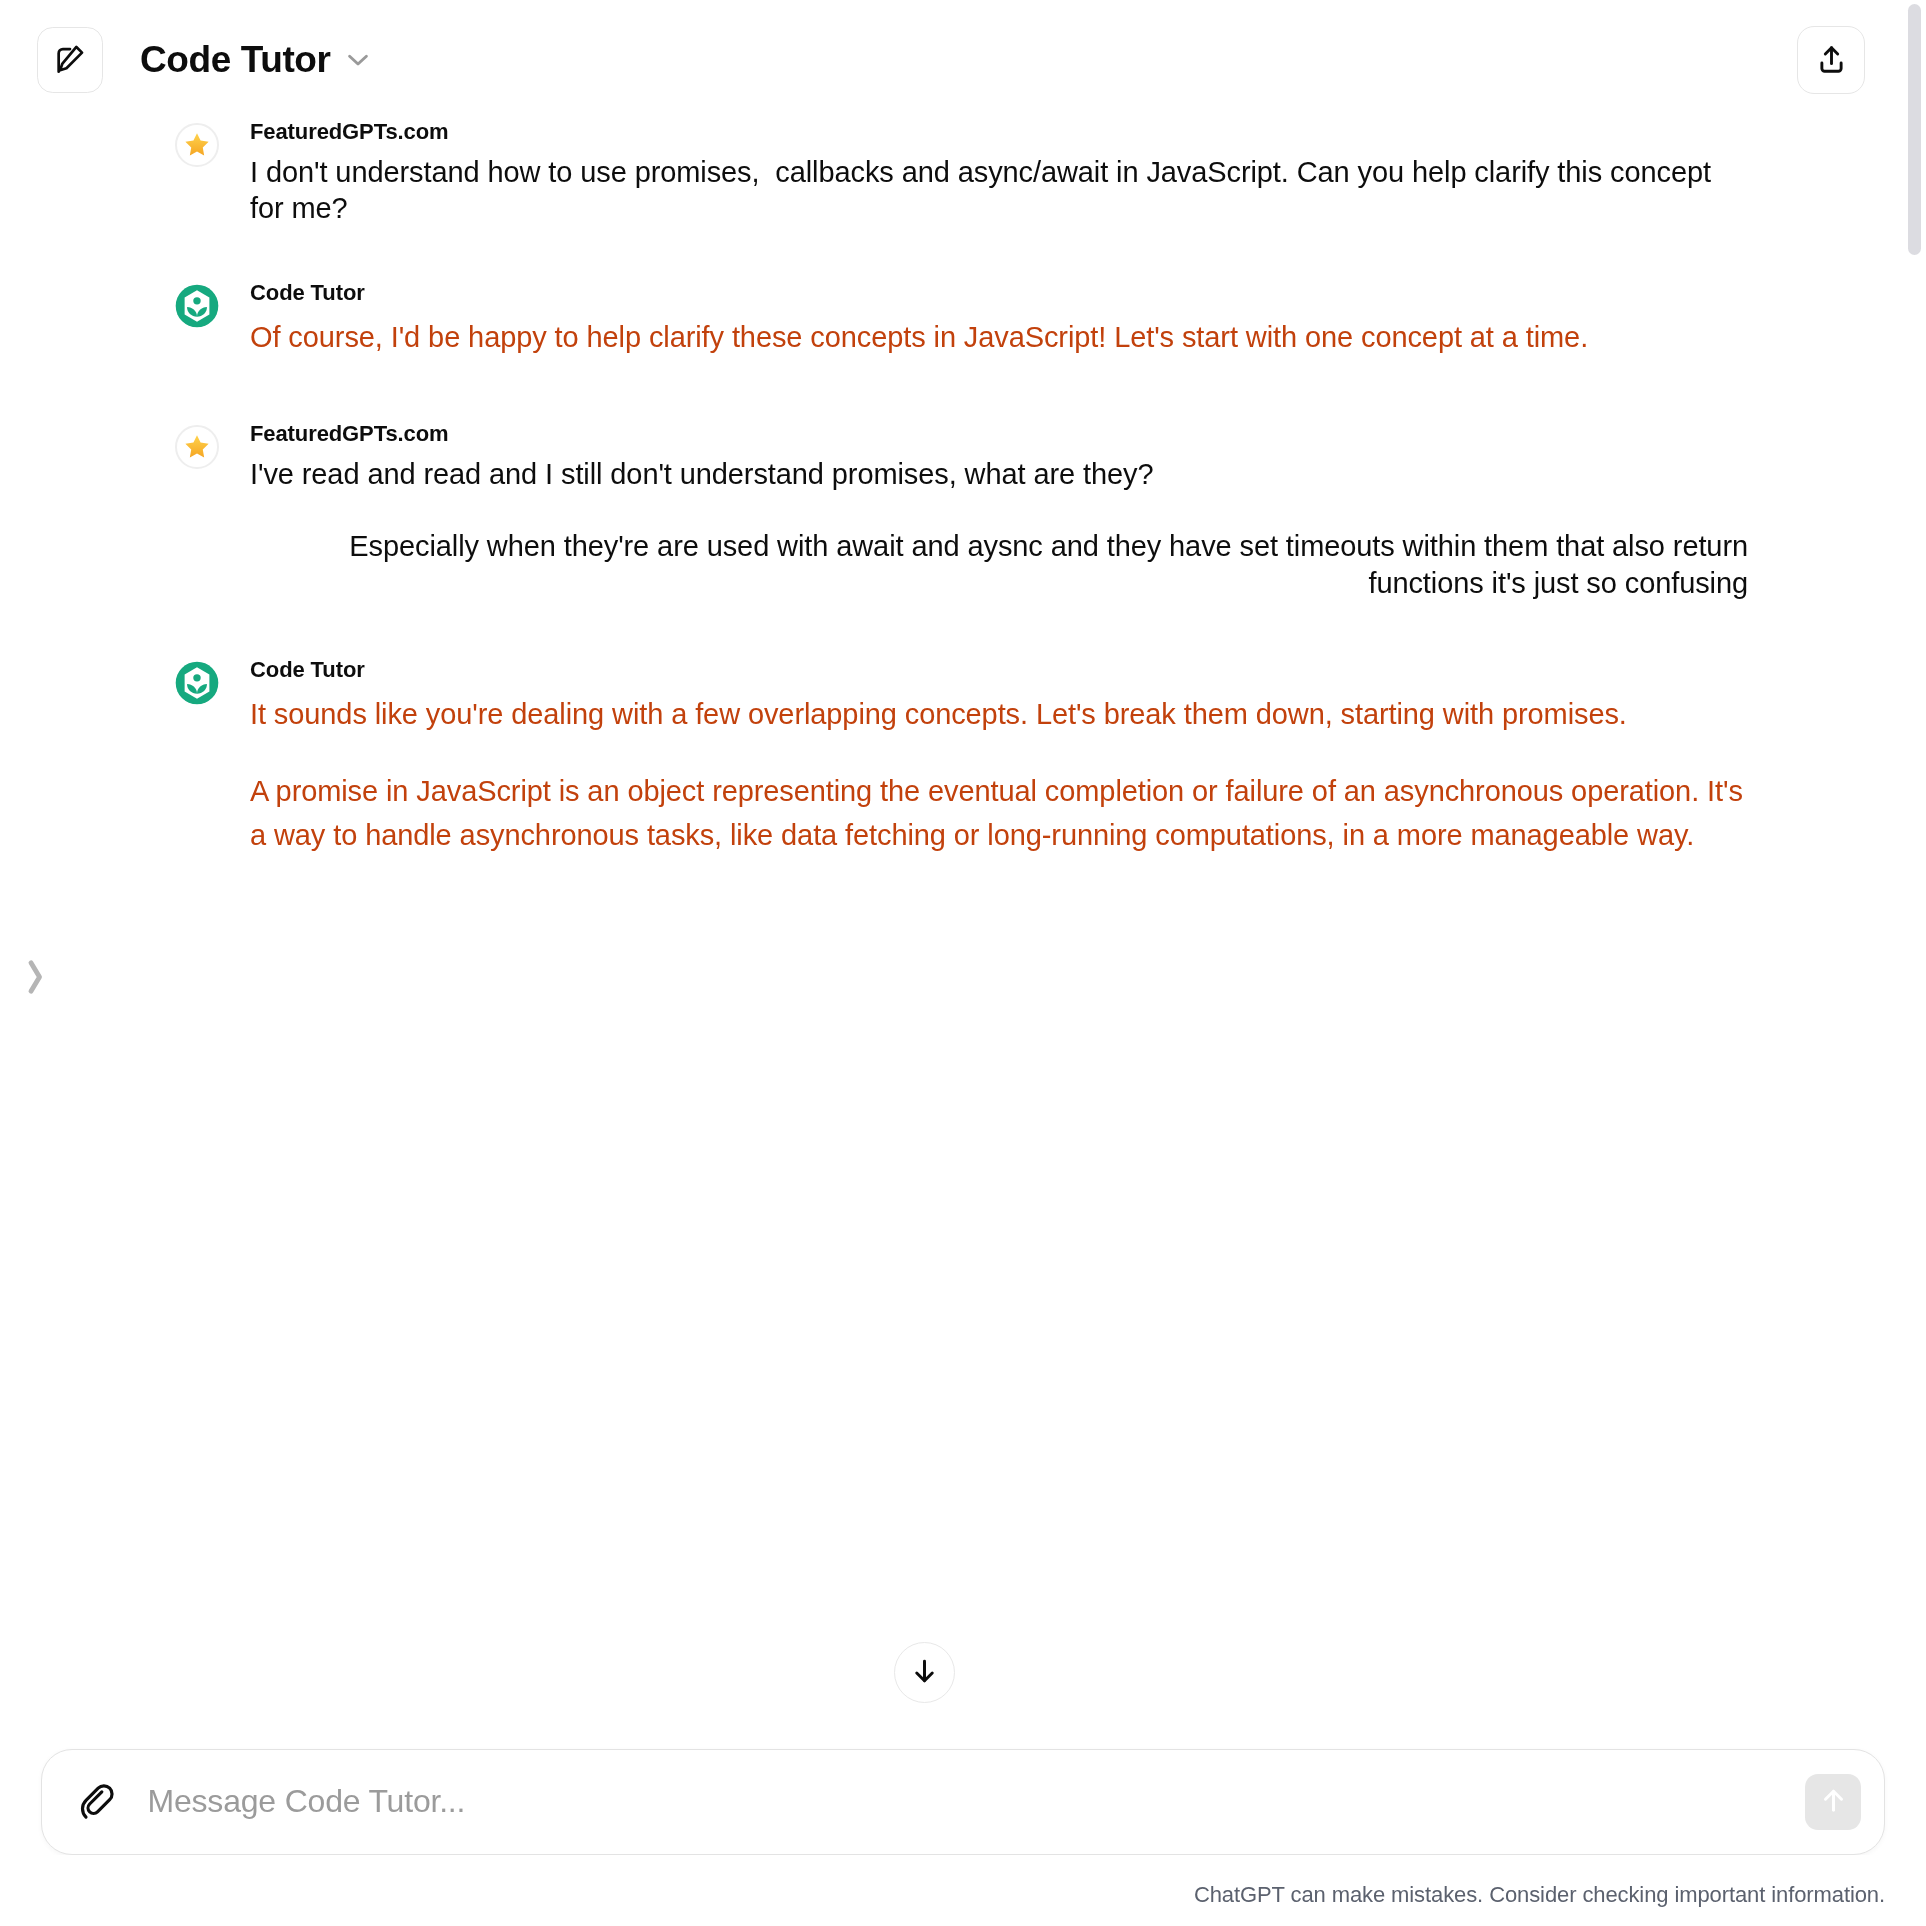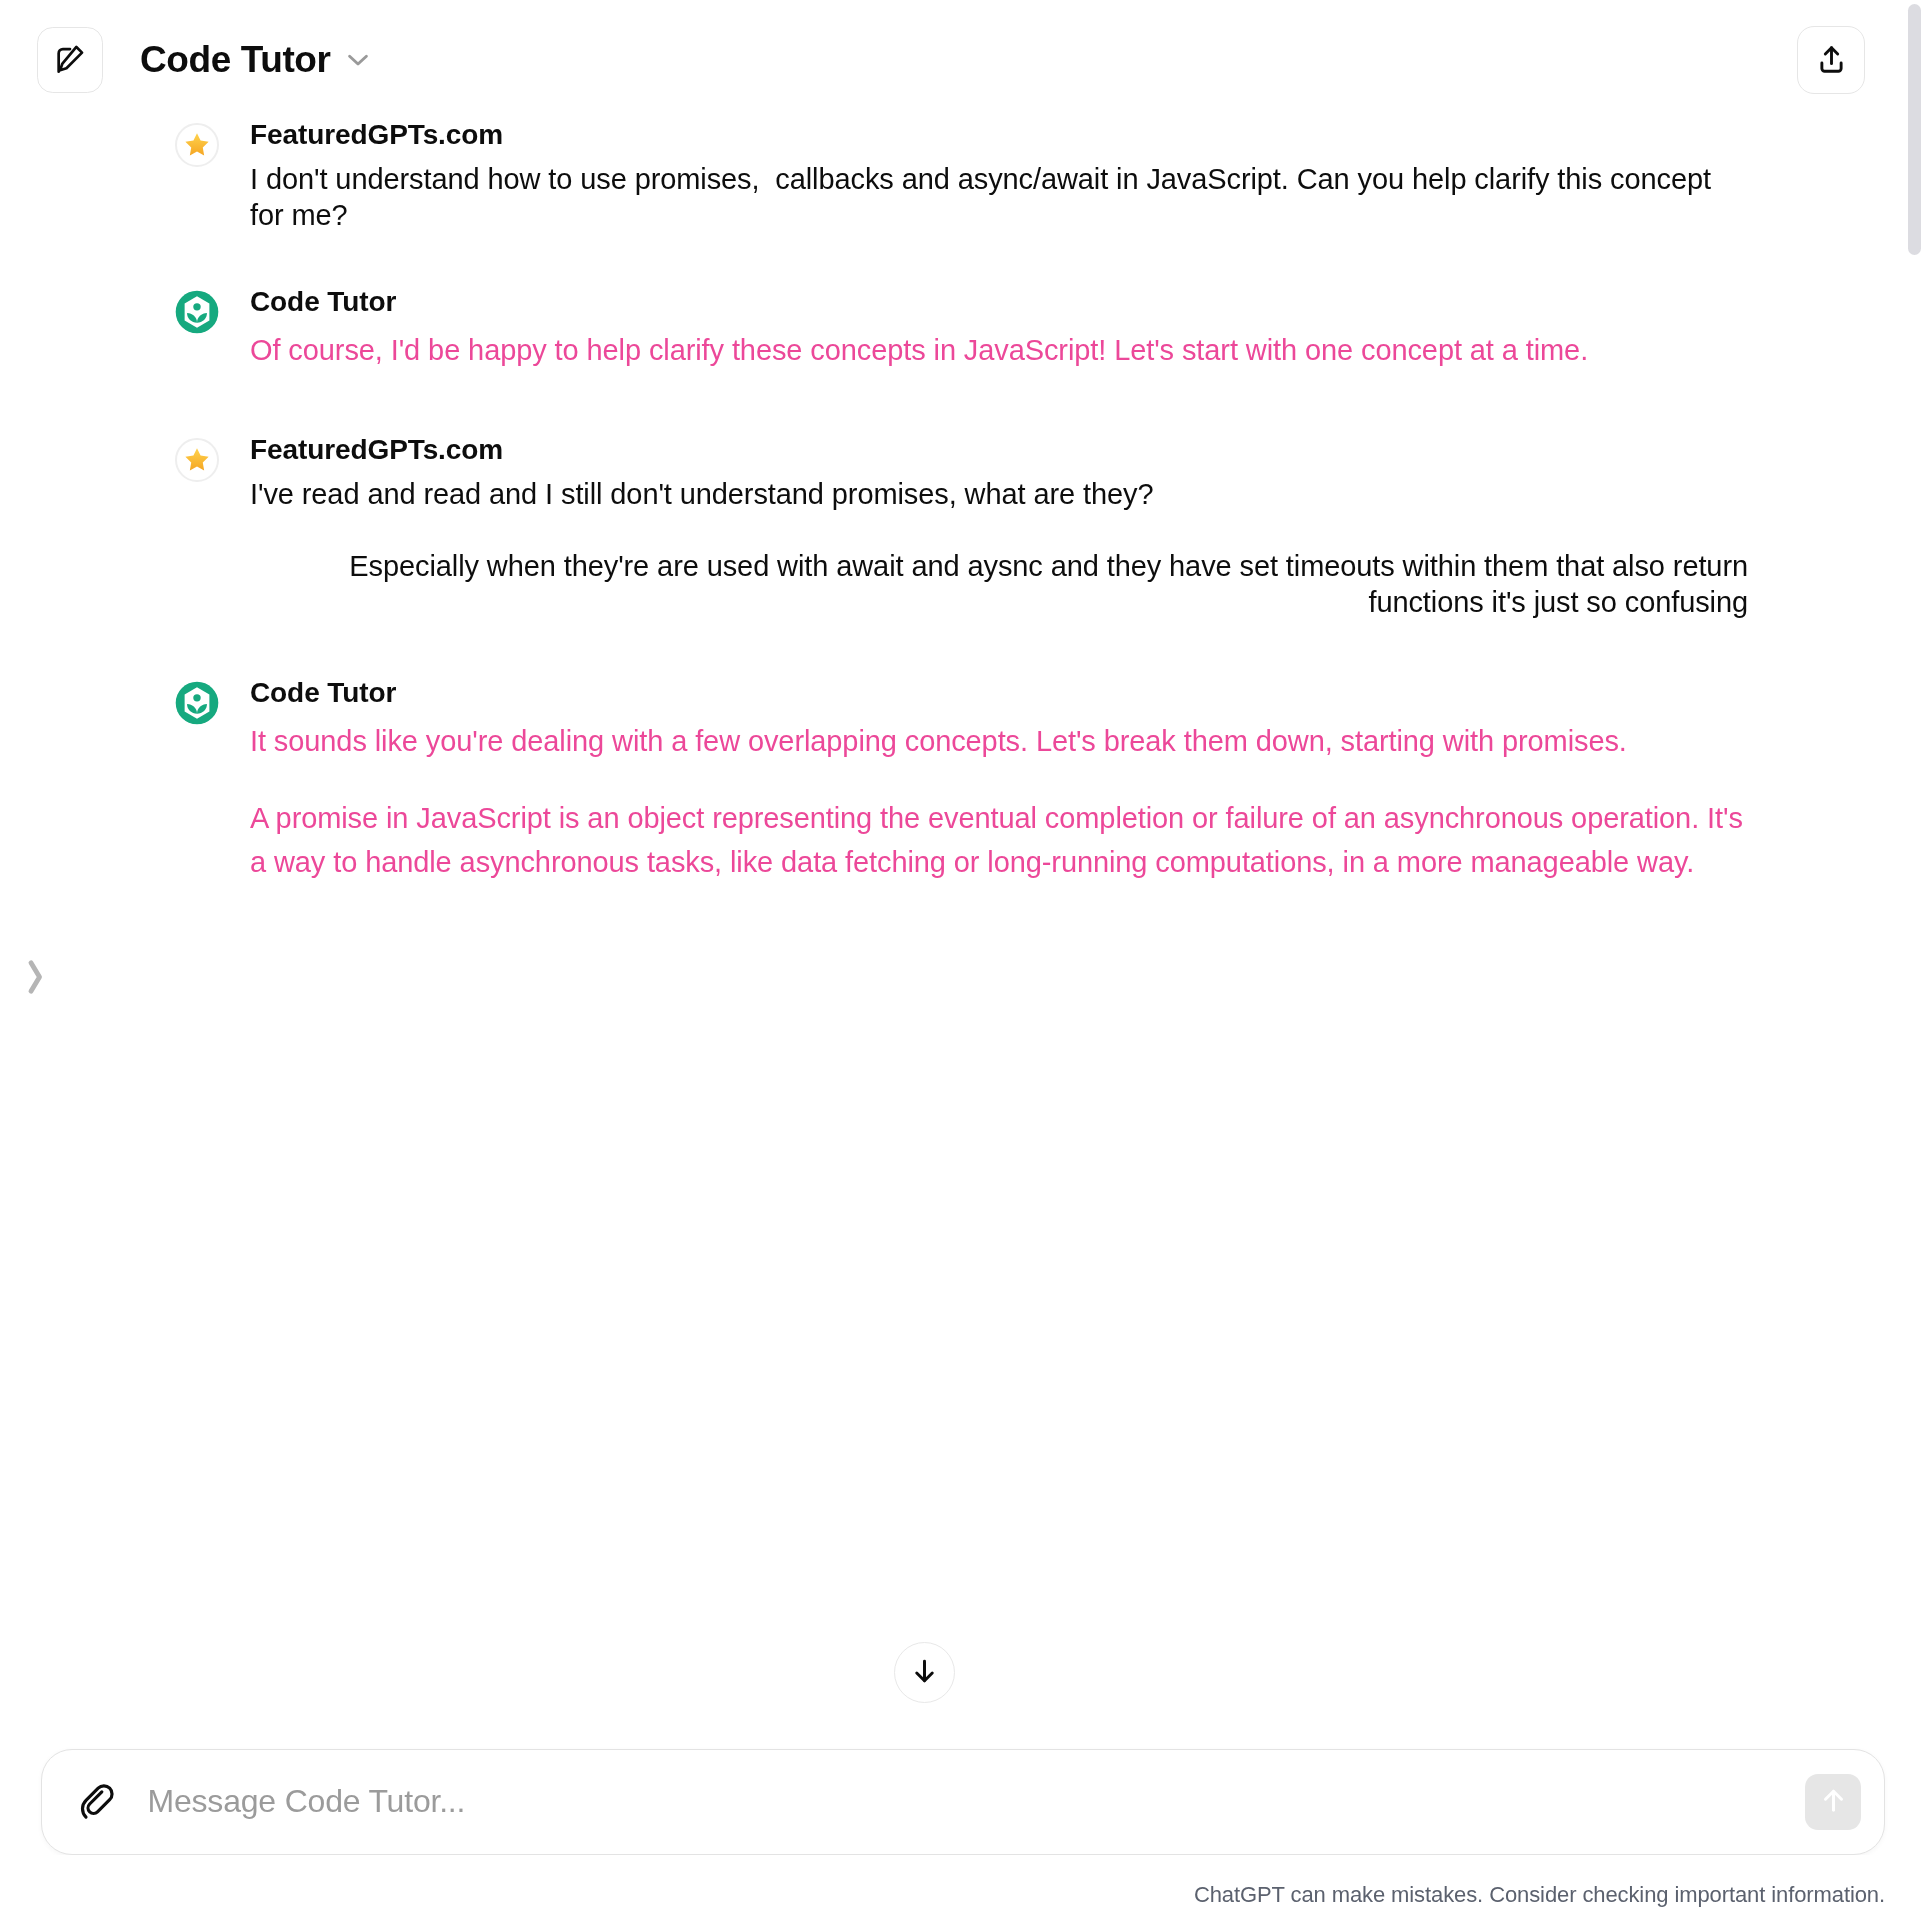--- a/index.html
+++ b/index.html
@@ -162,21 +162,21 @@
     justify-content: center;
     overflow: hidden;
   }
 
   .msg-body {
     margin-left: 75px;
     max-width: 1498px;
   }
 
   .msg-author {
-    font-size: 28px;
+    font-size: 22px;
     font-weight: 700;
     color: #0d0d0d;
     line-height: 1.1;
     letter-spacing: -0.1px;
     margin-bottom: 10px;
   }
 
   .msg-p {
     font-size: 29px;
     line-height: 1.22;
@@ -184,21 +184,21 @@
     white-space: pre-wrap;
   }
 
   .role-user .msg-p {
     color: #0d0d0d;
     line-height: 1.25;
   }
   .role-user .msg-p + .msg-p { margin-top: 36px; text-align: right; }
 
   .role-assistant .msg-p {
-    color: #ec4899;
+    color: #c2410c;
     line-height: 1.52;
   }
   .role-assistant .msg-p + .msg-p { margin-top: 33px; }
 
   
   .scroll-down-btn {
     position: absolute;
     left: 894px;
     top: 1642px;
     width: 61px;

